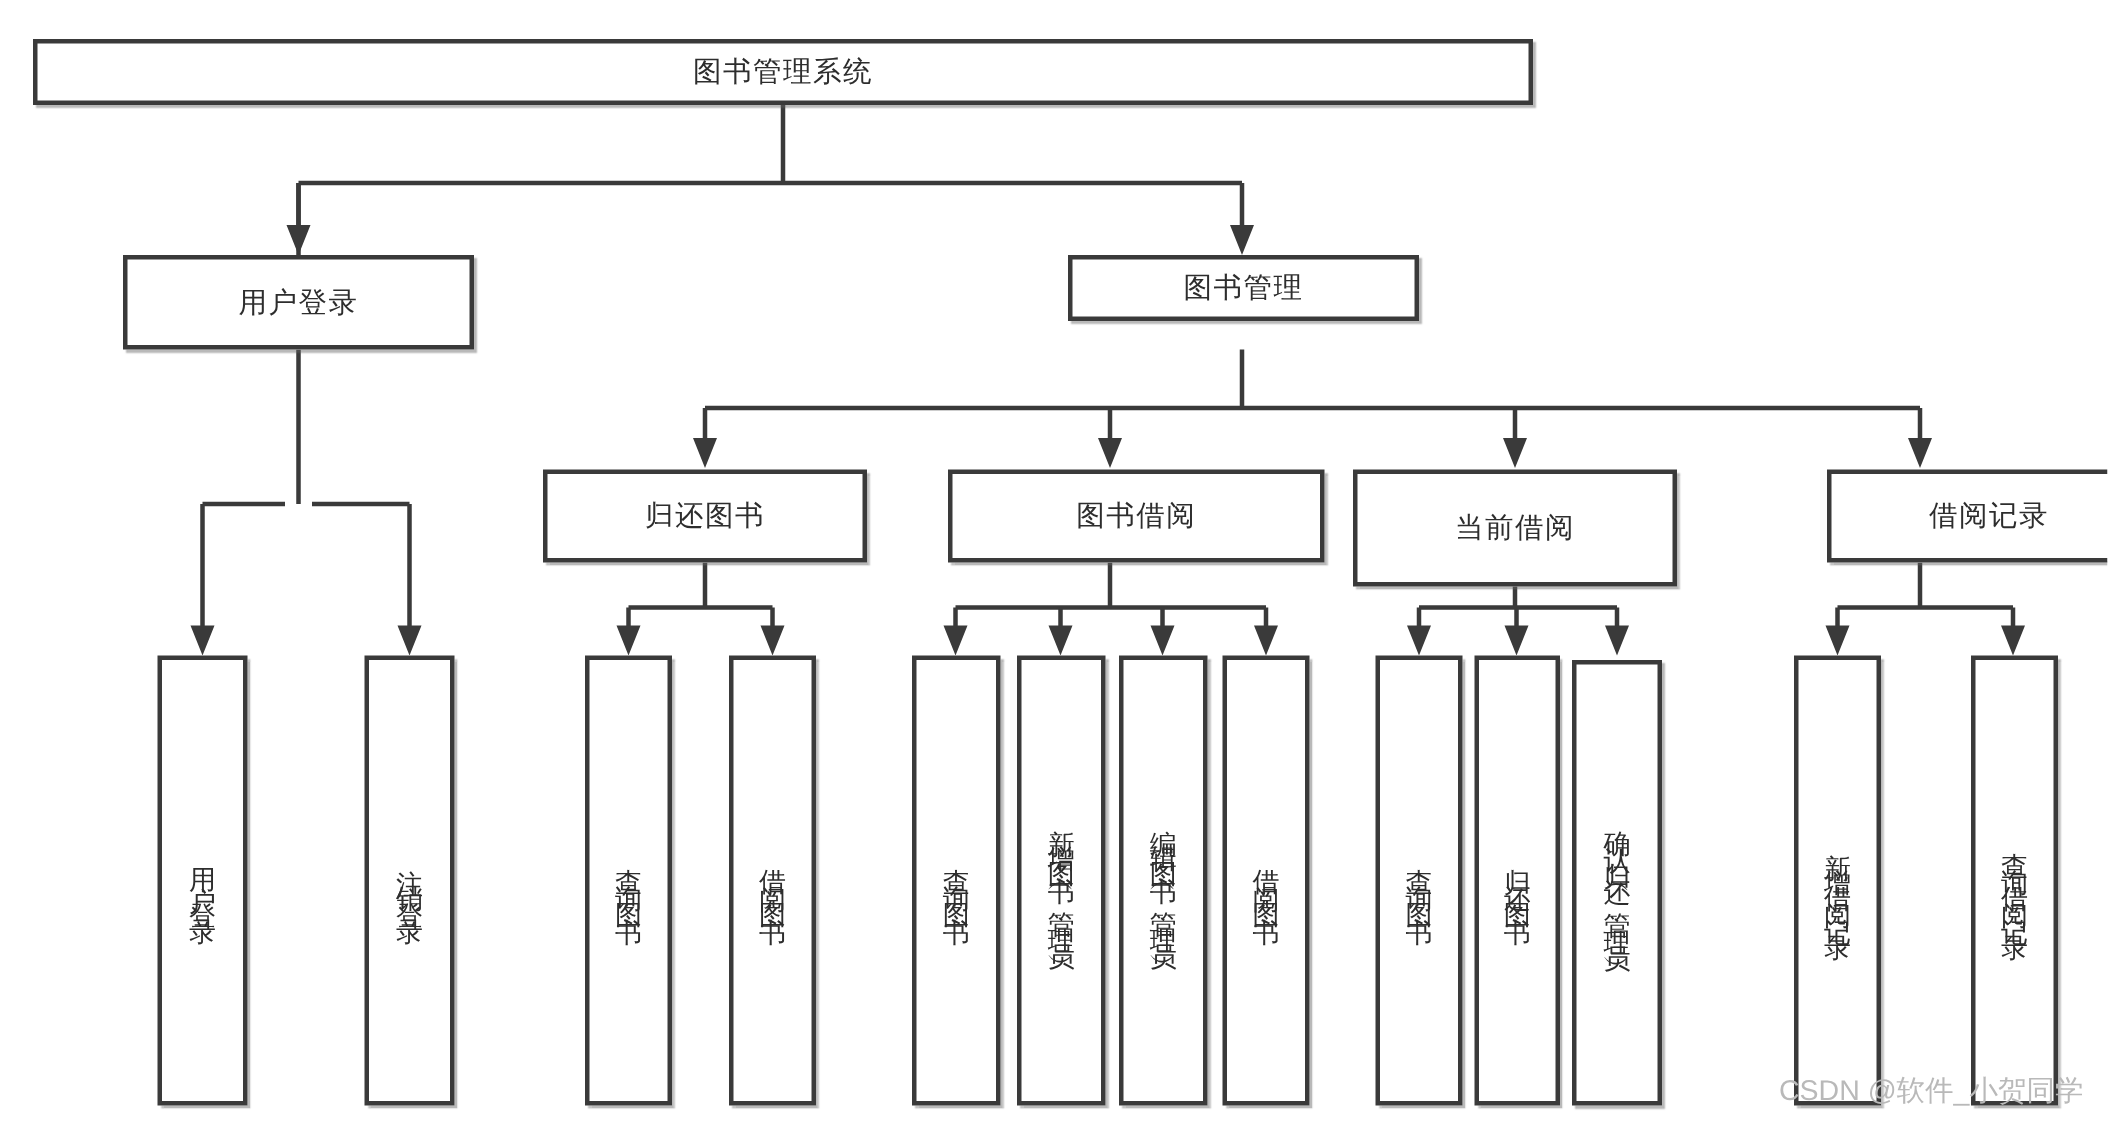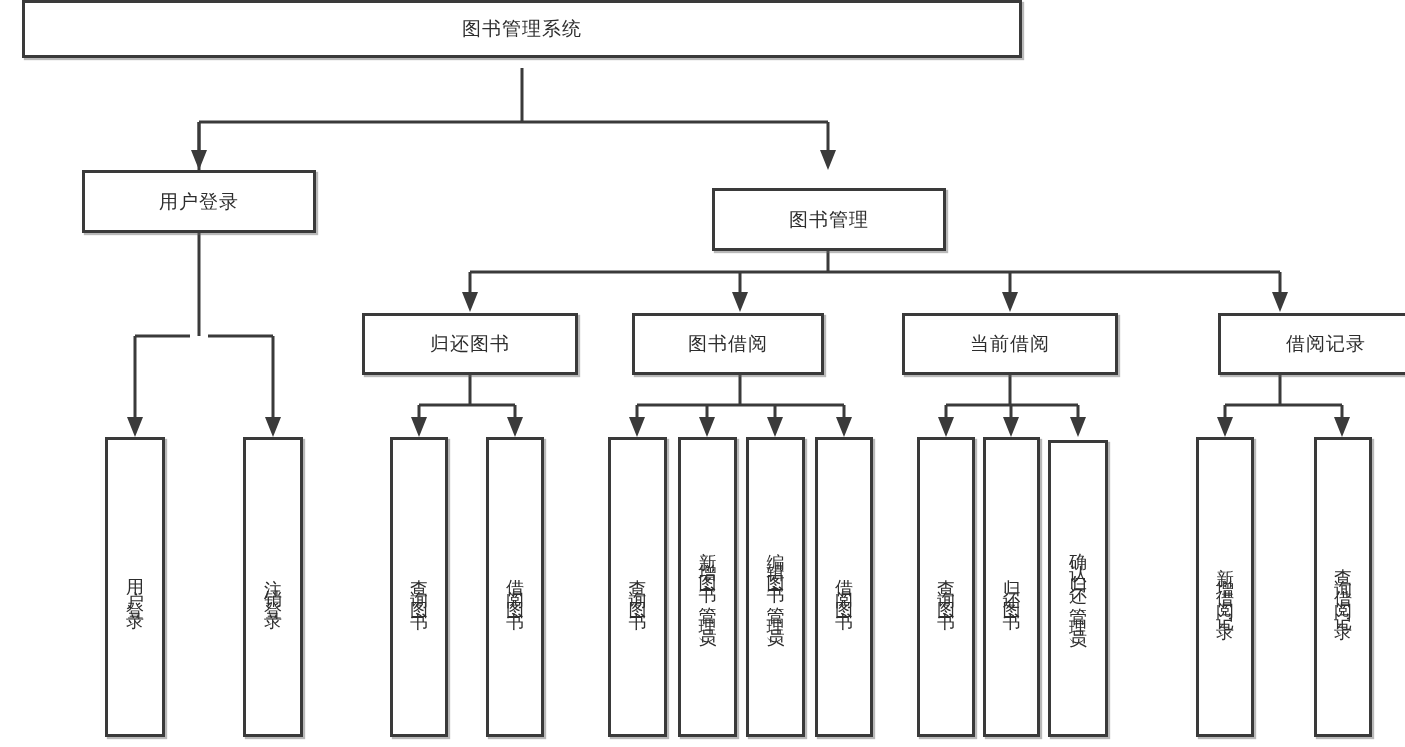--- a/index.html
+++ b/index.html
@@ -78,38 +78,38 @@
              M707,437 l-8,-20 h16 z
              M775,437 l-8,-20 h16 z
              M844,437 l-8,-20 h16 z
              M946,437 l-8,-20 h16 z
              M1011,437 l-8,-20 h16 z
              M1078,437 l-8,-20 h16 z
              M1225,437 l-8,-20 h16 z
              M1342,437 l-8,-20 h16 z"></path>
   </svg>
 
-  <div class="box hbox" style="left:22px;top:0;width:1000px;height:58px">
+  <div class="box hbox" style="left:22px;top:26px;width:1000px;height:44px">
     <span class="lbl">图书管理系统</span>
   </div>
 
   <div class="box hbox" style="left:82px;top:170px;width:234px;height:63px">
     <span class="lbl">用户登录</span>
   </div>
-  <div class="box hbox" style="left:712px;top:188px;width:234px;height:63px">
+  <div class="box hbox" style="left:712px;top:170px;width:234px;height:44px">
     <span class="lbl">图书管理</span>
   </div>
 
   <div class="box hbox" style="left:362px;top:313px;width:216px;height:62px">
     <span class="lbl">归还图书</span>
   </div>
-  <div class="box hbox" style="left:632px;top:313px;width:192px;height:62px">
+  <div class="box hbox" style="left:632px;top:313px;width:251px;height:62px">
     <span class="lbl">图书借阅</span>
   </div>
-  <div class="box hbox" style="left:902px;top:313px;width:216px;height:62px">
+  <div class="box hbox" style="left:902px;top:313px;width:216px;height:78px">
     <span class="lbl">当前借阅</span>
   </div>
   <div class="box hbox" style="left:1218px;top:313px;width:216px;height:62px">
     <span class="lbl">借阅记录</span>
   </div>
 
   <div class="box vbox" style="left:105px;top:437px;width:60px;height:300px">
     <span class="lbl">用户登录</span>
   </div>
   <div class="box vbox" style="left:243px;top:437px;width:60px;height:300px">
@@ -146,14 +146,15 @@
     <span class="lbl">确认归还（管理员）</span>
   </div>
 
   <div class="box vbox" style="left:1196px;top:437px;width:58px;height:300px">
     <span class="lbl">新增借阅记录</span>
   </div>
   <div class="box vbox" style="left:1314px;top:437px;width:58px;height:300px">
     <span class="lbl">查询借阅记录</span>
   </div>
 
+  <div class="watermark">CSDN @软件_小贺同学</div>
 
 </div>
 
 </body></html>

